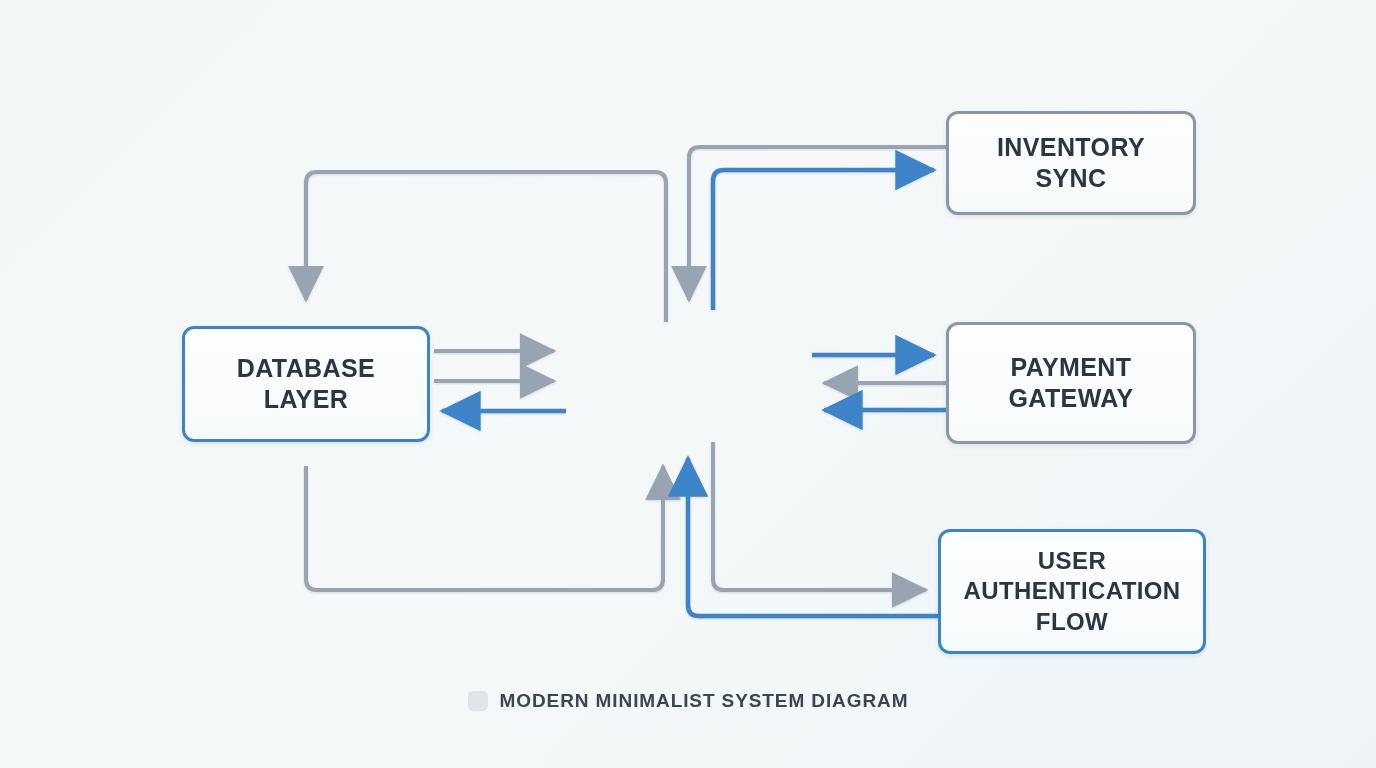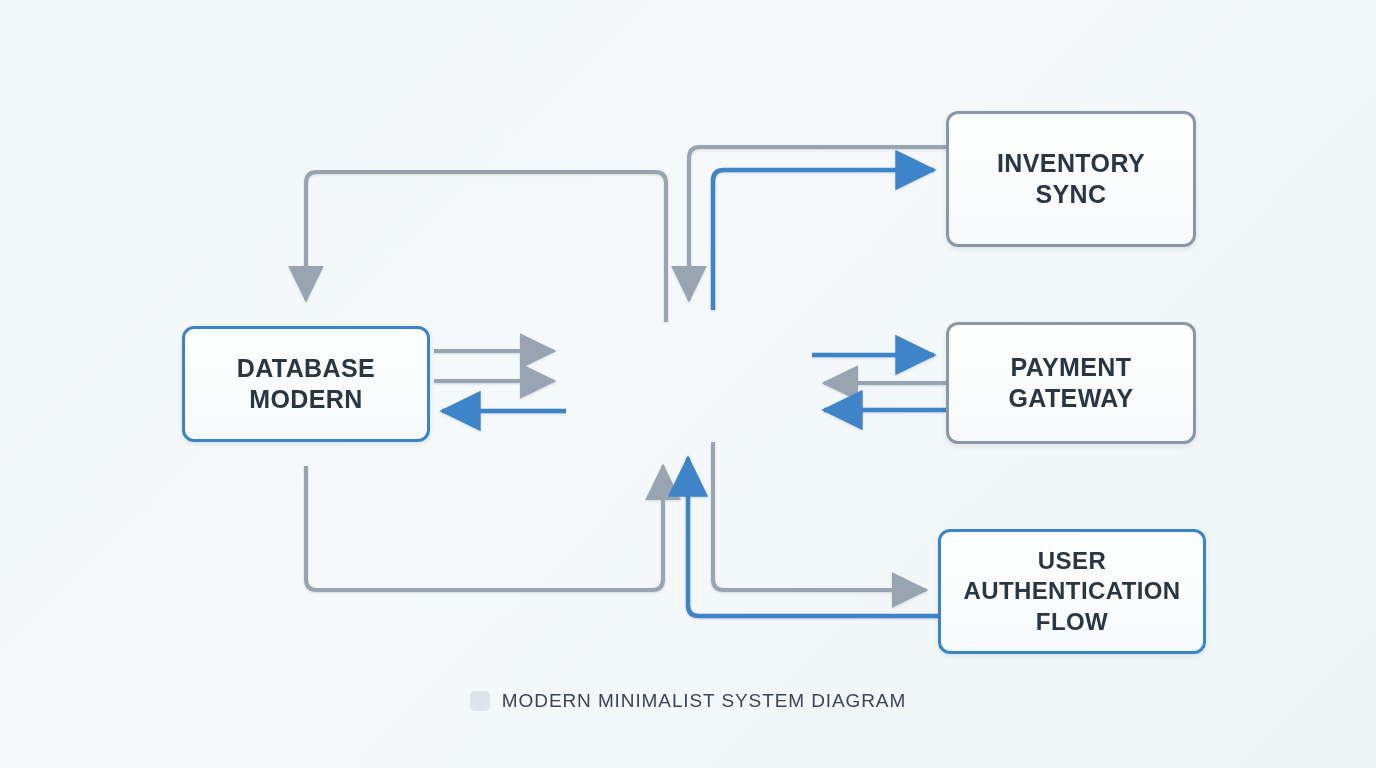--- a/index.html
+++ b/index.html
@@ -44,21 +44,21 @@
     line-height: 1.26;
     color: #2b3643;
     padding: 0 10px;
     white-space: pre-line;
   }
   .node.accent-blue  { border: 3px solid #3c84c8; }
   .node.accent-gray  { border: 3px solid #8a97a6; }
 
   #node-database      { left: 182px; top: 326px; width: 248px; height: 116px; }
   #node-api           { left: 566px; top: 322px; width: 246px; height: 120px; }
-  #node-inventory     { left: 946px; top: 111px; width: 250px; height: 136px; }
+  #node-inventory     { left: 946px; top: 111px; width: 250px; height: 104px; }
   #node-payment       { left: 946px; top: 322px; width: 250px; height: 122px; }
   #node-auth          { left: 938px; top: 529px; width: 268px; height: 125px; }
   #node-auth .label   { font-size: 24px; }
 
   #caption {
     position: absolute;
     left: 0;
     top: 690px;
     width: 1376px;
     display: flex;
@@ -69,21 +69,21 @@
   #caption .swatch {
     width: 20px;
     height: 20px;
     border-radius: 5px;
     background: #dfe3ea;
   }
   #caption .caption-text {
     font-size: 19px;
     letter-spacing: 0.9px;
     color: #3b4654;
-    font-weight: 400;
+    font-weight: 700;
   }
 </style>
 </head>
 <body>
 
 <div id="stage">
 
   <svg id="wires" viewBox="0 0 1376 768" xmlns="http://www.w3.org/2000/svg">
     <defs>
       <marker id="ah-gray" markerWidth="10" markerHeight="9" refX="8.6" refY="4.5" orient="auto" markerUnits="strokeWidth">
@@ -119,21 +119,21 @@
       <path d="M946,410 L824,410" stroke="#3c84c8" stroke-width="4.5" marker-end="url(#ah-blue)"></path>
 
       <path d="M713,442 L713,579 Q713,590 724,590 L926,590" stroke="#98a4b2" stroke-width="4" marker-end="url(#ah-gray)"></path>
 
       <path d="M938,616 L699,616 Q688,616 688,605 L688,458" stroke="#3c84c8" stroke-width="4.5" marker-end="url(#ah-blue)"></path>
     </g>
   </svg>
 
   <div class="node accent-blue" id="node-database">
     <span class="label">DATABASE
-MODERN</span>
+LAYER</span>
   </div>
 
 
   <div class="node accent-gray" id="node-inventory">
     <span class="label">INVENTORY
 SYNC</span>
   </div>
 
   <div class="node accent-gray" id="node-payment">
     <span class="label">PAYMENT

